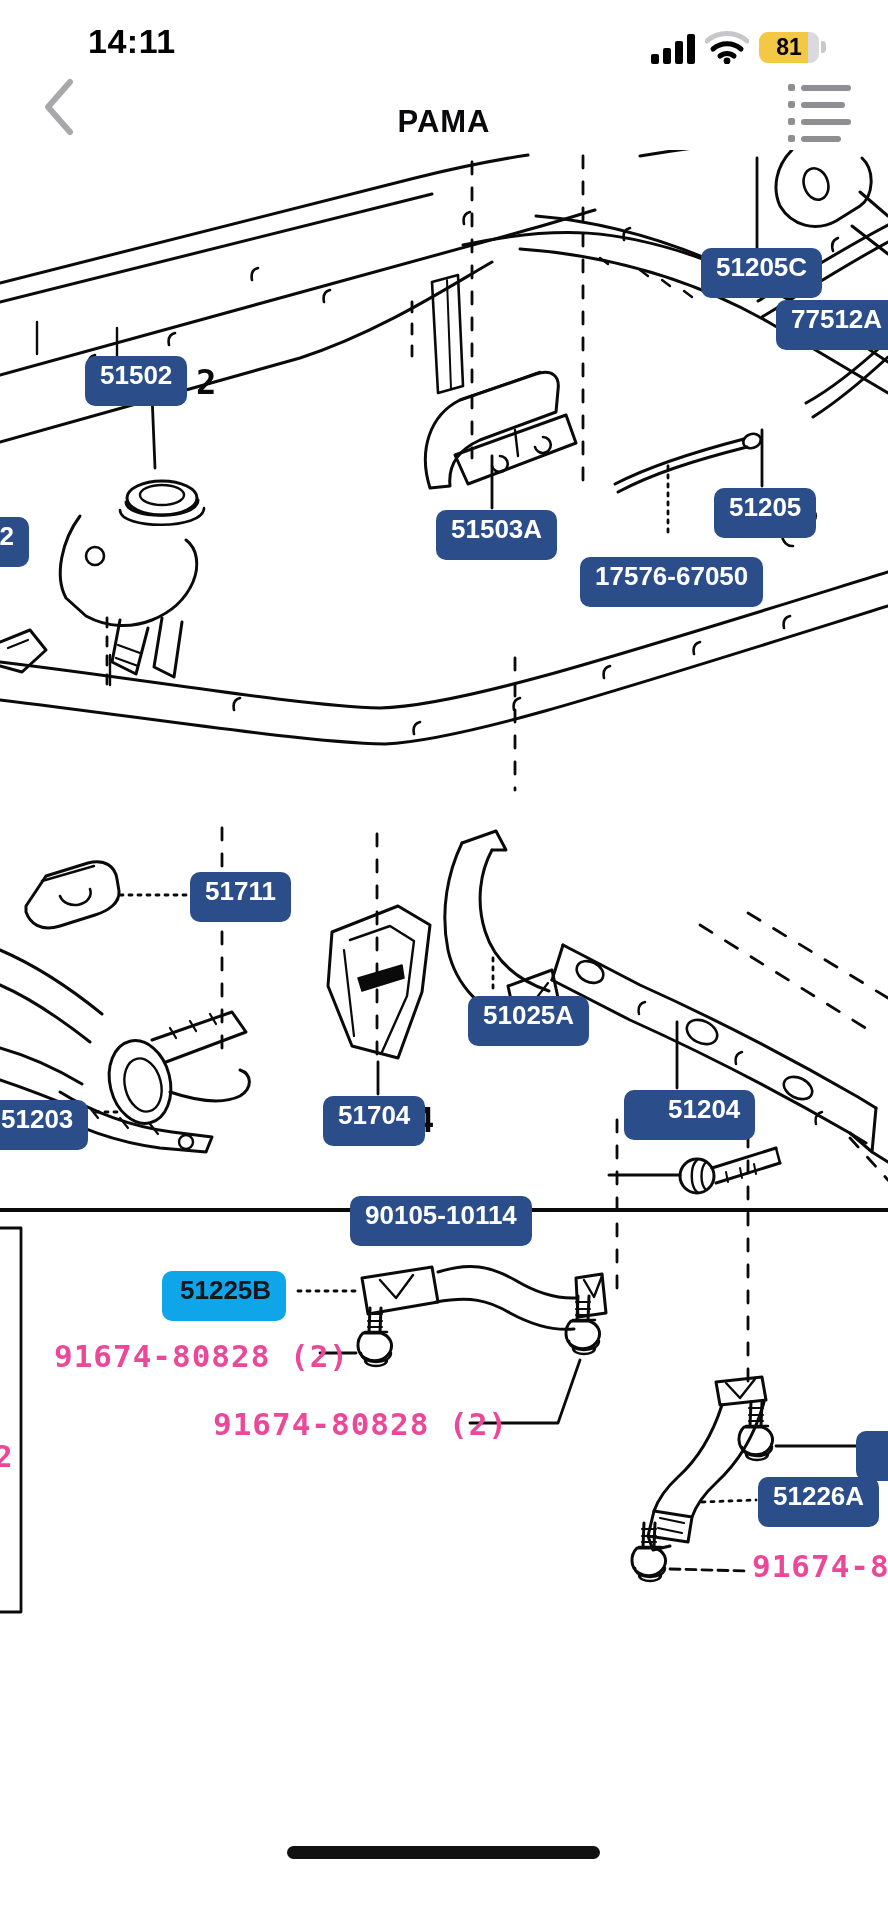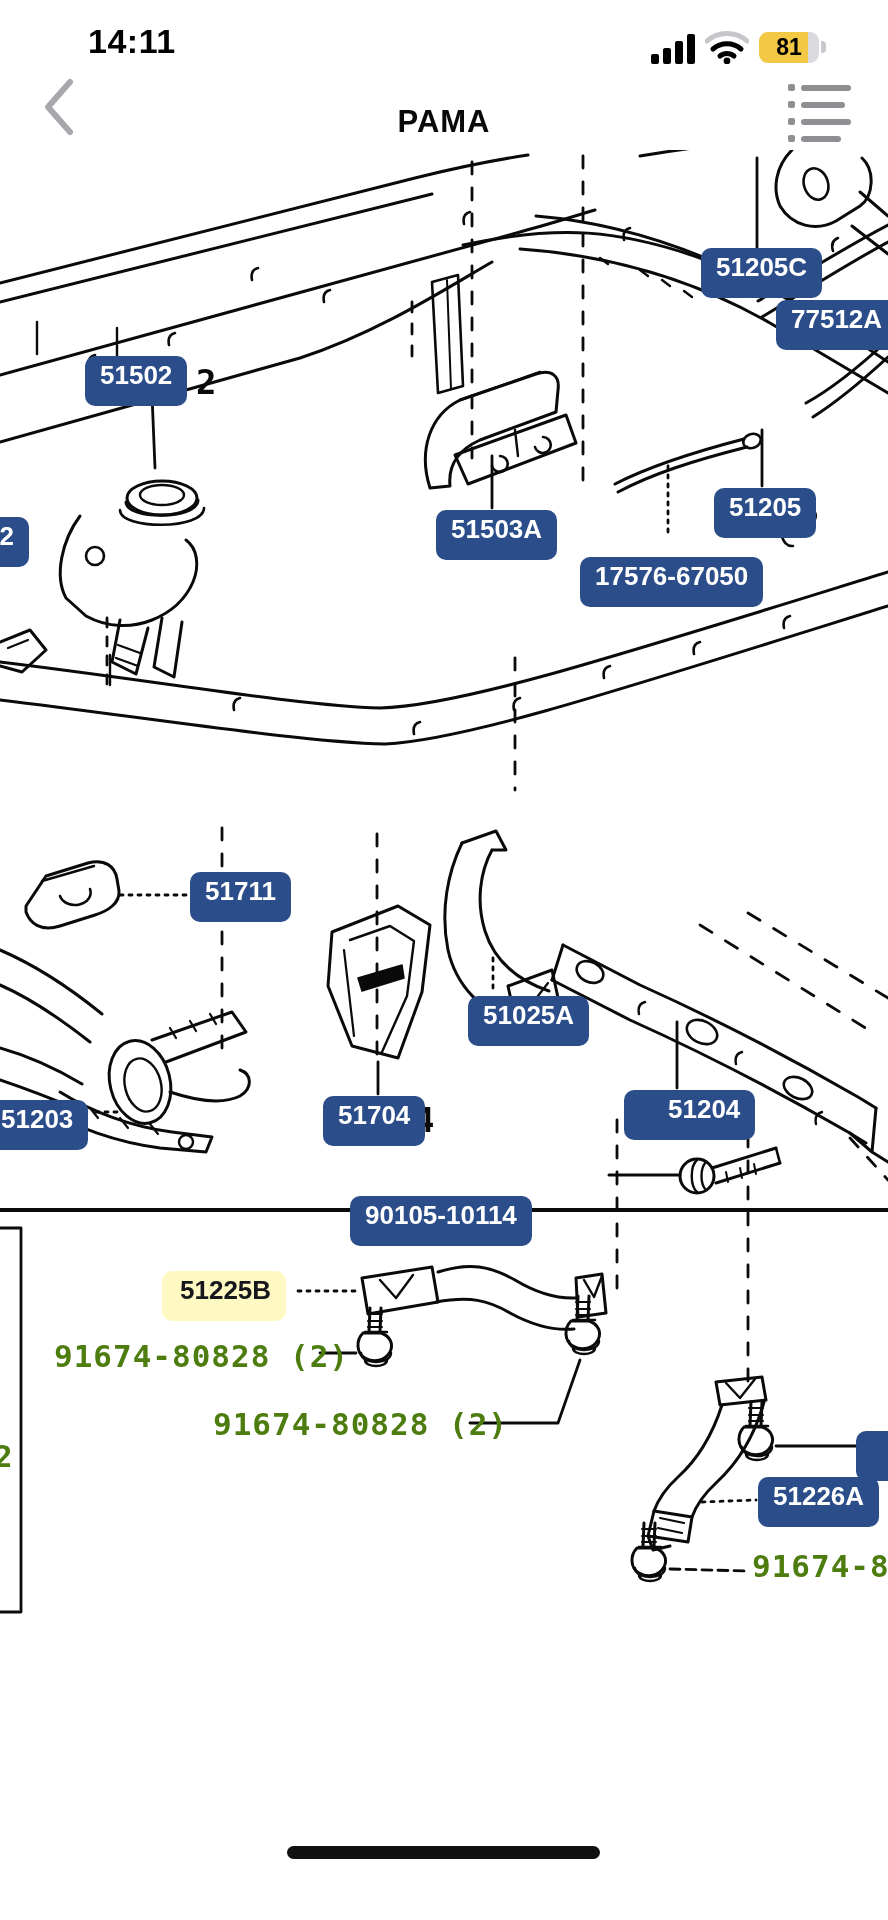--- a/index.html
+++ b/index.html
@@ -25,24 +25,24 @@
   .list-row{display:flex;align-items:center;gap:6px;}
   .list-row .dot{width:7px;height:7px;border-radius:2px;background:#8e8e93;}
   .list-row .bar{width:50px;height:6px;border-radius:3px;background:#8e8e93;}
   
   .diagram{position:absolute;top:150px;left:0;width:888px;height:1770px;}
   .diagram svg{position:absolute;top:0;left:0;}
   .overlay{position:absolute;top:0;left:0;width:888px;height:1770px;}
   .badge{position:absolute;height:50px;line-height:38px;padding:0 15px;border-radius:10px;
          font-size:26px;font-weight:700;color:#fff;white-space:nowrap;z-index:3;}
   .badge.blue{background:#2B4D8A;}
-  .badge.orange{background:#fef9c3;color:#16161d;padding-left:18px;}
+  .badge.orange{background:#0ea5e9;color:#16161d;padding-left:18px;}
   .badge.stub{min-width:42px;padding:0;}
   .dtext{position:absolute;font-family:"DejaVu Sans Mono","Liberation Mono",monospace;
-         font-weight:700;font-size:31px;color:#4d7c0f;white-space:nowrap;z-index:1;letter-spacing:1px;}
+         font-weight:700;font-size:31px;color:#ec4899;white-space:nowrap;z-index:1;letter-spacing:1px;}
   .glyph{position:absolute;font-family:"DejaVu Sans Mono","Liberation Mono",monospace;
          font-weight:700;color:#0a0a0a;white-space:nowrap;z-index:1;}
   
   .home-indicator{position:absolute;left:287px;top:1846px;width:313px;height:13px;border-radius:7px;background:#111;}
 </style>
 </head>
 <body>
 
 <div class="phone">
 

